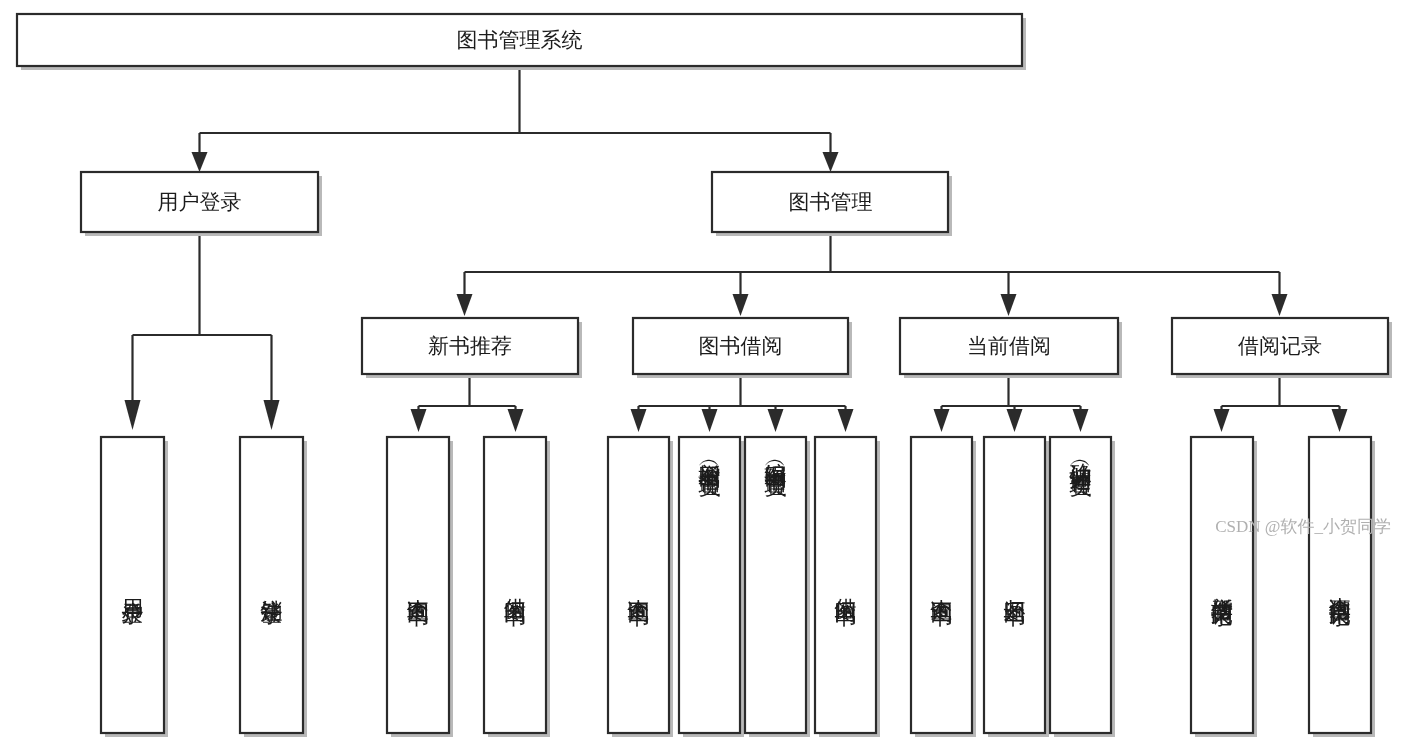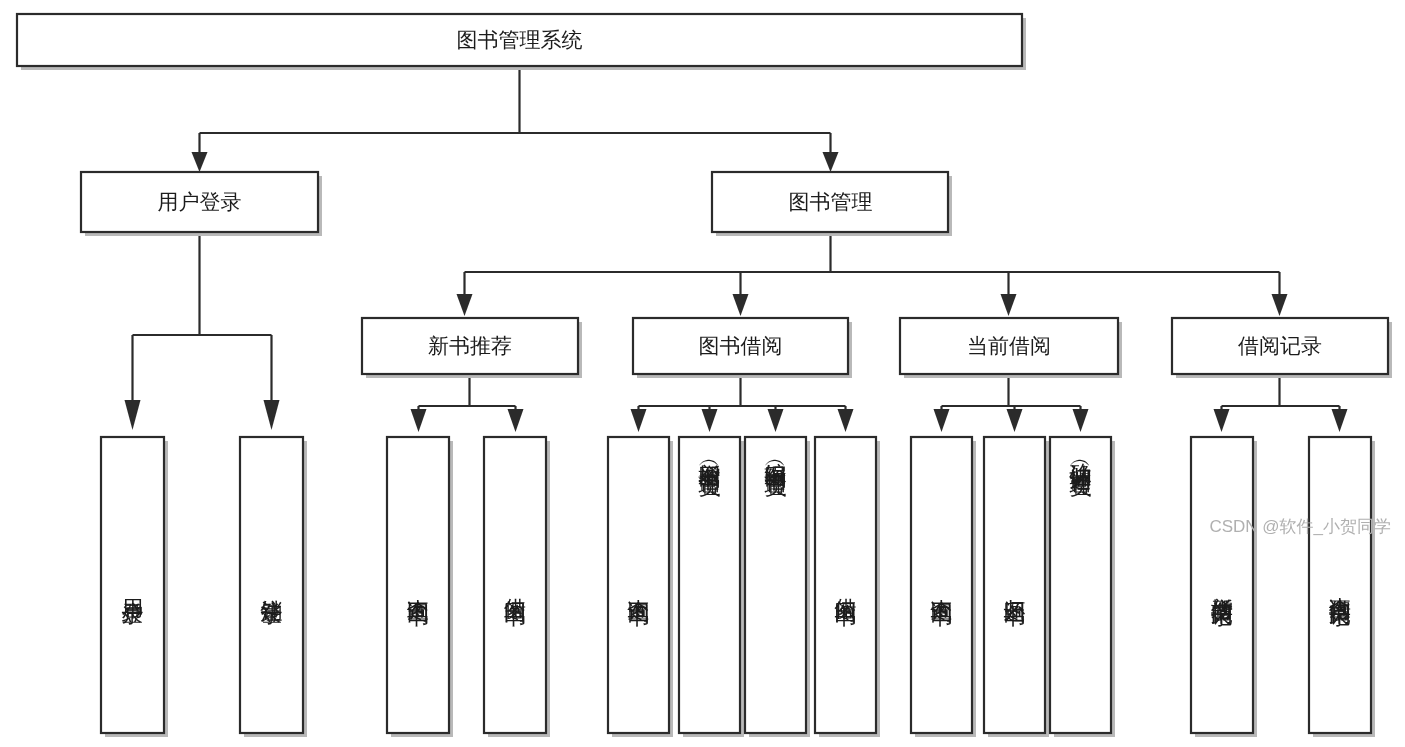--- a/index.html
+++ b/index.html
@@ -66,21 +66,21 @@
     line-height: 1.08;
     color: #1c1c1c;
     letter-spacing: 2px;
     white-space: nowrap;
     text-align: center;
   }
   .watermark {
     position: absolute;
     right: 14px;
     bottom: 6px;
-    font-family: Liberation Sans, sans-serif;
+    font-family: Liberation Serif, serif;
     font-size: 17px;
     color: #b0b0b0;
     white-space: nowrap;
     pointer-events: none;
   }
   .hit-layer {
     position: absolute;
     left: 0; top: 0;
     width: 1405px;
     height: 747px;

